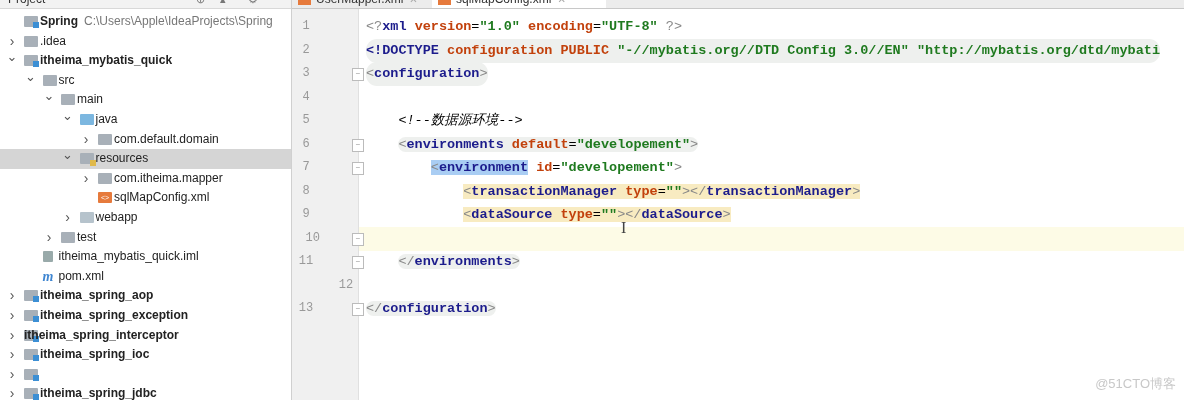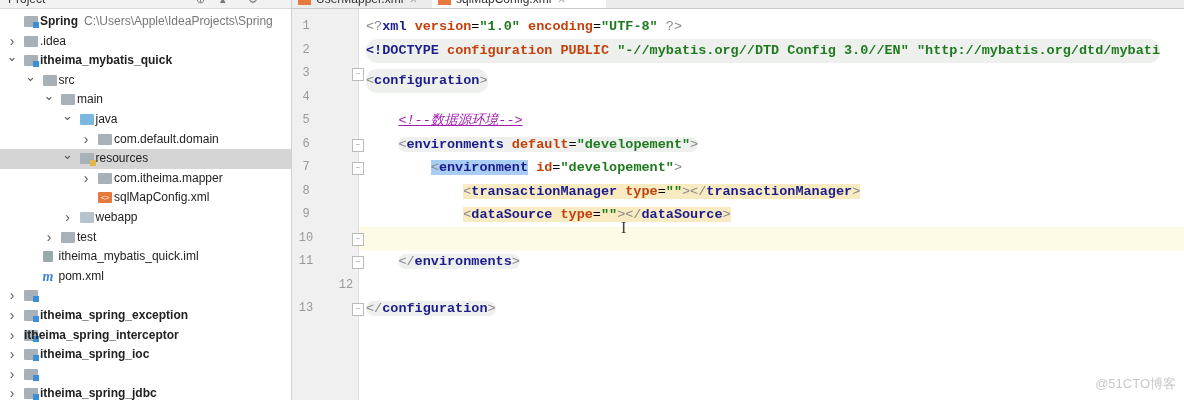--- a/index.html
+++ b/index.html
@@ -35,21 +35,21 @@
   #editor { position:absolute; left:292px; top:9px; width:892px; height:391px; background:#fff; }
   #gutter { position:absolute; left:0; top:0; width:66px; height:391px; background:#f0f0f0; border-right:1px solid #e0e0e0; }
   .ln { position:absolute; left:0; width:28px; text-align:center; font-family:"Liberation Mono", monospace; font-size:12px; color:#999; }
   .fold { position:absolute; left:60px; width:10px; height:11px; border:1px solid #bbb; background:#fff; font-size:8px; line-height:9px; text-align:center; color:#999; }
   .code-line { position:absolute; left:74px; height:23.5px; line-height:23px; font-family:"Liberation Mono", monospace; font-size:13.5px; white-space:pre; }
   .caret-row { position:absolute; left:0; width:892px; height:23.5px; background:#fdfbe6; }
   .tag { color:#1c1c8c; font-weight:bold; }
   .br { color:#888; }
   .attr { color:#c2410c; font-weight:bold; }
   .str { color:#1f7a1f; font-weight:bold; }
-  .cmt { color:#a21caf; font-style:italic;text-decoration:underline; }
+  .cmt { color:#000000; font-style:italic; }
   .hl-gray { background:#eef0ee;border-radius:11px; }
   .hl-blue { background:#a9cdf3; }
   .hl-yellow { background:#f8ebc1; }
   .caret { display:inline-block; width:2px; height:17px; background:#000; vertical-align:middle; }
   .ibeam { position:absolute; left:329px; top:210px; font-family:"Liberation Serif", serif; font-size:16px; color:#444; }
 
   #watermark { position:absolute; right:8px; bottom:7px; font-size:13px; color:#c8c8c8; }
 </style>
 </head>
 <body>
@@ -133,20 +133,21 @@
       </div>
       <div class="tree-row" style="top: 266.8px;">
         <span class="ficon mvn" style="left: 42.5px; top: 0px; position: absolute;">m</span>
         <span class="label" style="left: 58.5px;">pom.xml</span>
       </div>
       <div class="tree-row" style="top: 286.4px;">
         <span class="arrow" style="left: 6px; font-size: 14px;">›</span>
         <span class="ficon folder" style="left: 24px; position: absolute;">
           <span class="dot"></span>
         </span>
+        <span class="label bold" style="left: 40px;">itheima_spring_aop</span>
       </div>
       <div class="tree-row" style="top: 306px;">
         <span class="arrow" style="left: 6px; font-size: 14px;">›</span>
         <span class="ficon folder" style="left: 24px; position: absolute;">
           <span class="dot"></span>
         </span>
         <span class="label bold" style="left: 40px;">itheima_spring_exception</span>
       </div>
       <div class="tree-row" style="top: 325.6px;">
         <span class="arrow" style="left: 6px; font-size: 14px;">›</span>
@@ -197,32 +198,32 @@
       <span class="ln" style="top: 57px;">3</span>
       <span class="fold" style="top: 59px;">−</span>
       <span class="ln" style="top: 80.5px;">4</span>
       <span class="ln" style="top: 104px;">5</span>
       <span class="ln" style="top: 127.5px;">6</span>
       <span class="fold" style="top: 129.5px;">−</span>
       <span class="ln" style="top: 151px;">7</span>
       <span class="fold" style="top: 153px;">−</span>
       <span class="ln" style="top: 174.5px;">8</span>
       <span class="ln" style="top: 198px;">9</span>
-      <span class="ln" style="top: 221.5px;">10</span>
+      <span class="ln" style="top: 221.5px; text-align: right;">10</span>
       <span class="fold" style="top: 223.5px;">−</span>
       <span class="ln" style="top: 245px;">11</span>
       <span class="fold" style="top: 247px;">−</span>
       <span class="ln" style="top: 268.5px; margin-left: 40px;">12</span>
       <span class="ln" style="top: 292px;">13</span>
       <span class="fold" style="top: 294px;">−</span>
     </div>
 
   <div class="code-line" style="top:6px"><span class="br">&lt;?</span><span class="tag">xml</span> <span class="attr">version</span>=<span class="str">"1.0"</span> <span class="attr">encoding</span>=<span class="str">"UTF-8"</span> <span class="br">?&gt;</span></div>
   <div class="code-line hl-gray" style="top:30px"><span class="tag">&lt;!DOCTYPE</span> <span class="attr">configuration PUBLIC</span> <span class="str">"-//mybatis.org//DTD Config 3.0//EN"</span> <span class="str">"http://mybatis.org/dtd/mybati</span></div>
-  <div class="code-line hl-gray" style="top:60px"><span class="br">&lt;</span><span class="tag">configuration</span><span class="br">&gt;</span></div>
+  <div class="code-line hl-gray" style="top:53px"><span class="br">&lt;</span><span class="tag">configuration</span><span class="br">&gt;</span></div>
   <div class="code-line" style="top:100px">    <span class="cmt">&lt;!--数据源环境--&gt;</span></div>
   <div class="code-line" style="top:124px">    <span class="hl-gray"><span class="br">&lt;</span><span class="tag">environments</span> <span class="attr">default</span>=<span class="str">"developement"</span><span class="br">&gt;</span></span></div>
   <div class="code-line" style="top:147px">        <span class="hl-blue"><span class="br">&lt;</span><span class="tag">environment</span></span> <span class="attr">id</span>=<span class="str">"developement"</span><span class="br">&gt;</span></div>
   <div class="code-line" style="top:171px">            <span class="hl-yellow"><span class="br">&lt;</span><span class="tag">transactionManager</span> <span class="attr">type</span>=<span class="str">""</span><span class="br">&gt;&lt;/</span><span class="tag">transactionManager</span><span class="br">&gt;</span></span></div>
   <div class="code-line" style="top:194px">            <span class="hl-yellow"><span class="br">&lt;</span><span class="tag">dataSource</span> <span class="attr">type</span>=<span class="str">""</span><span class="br">&gt;&lt;/</span><span class="tag">dataSource</span><span class="br">&gt;</span></span></div>
   <div class="code-line" style="top:241px">    <span class="hl-gray"><span class="br">&lt;/</span><span class="tag">environments</span><span class="br">&gt;</span></span></div>
   <div class="code-line" style="top:288px"><span class="hl-gray"><span class="br">&lt;/</span><span class="tag">configuration</span><span class="br">&gt;</span></span></div>
 
   <span class="ibeam">I</span>
 

